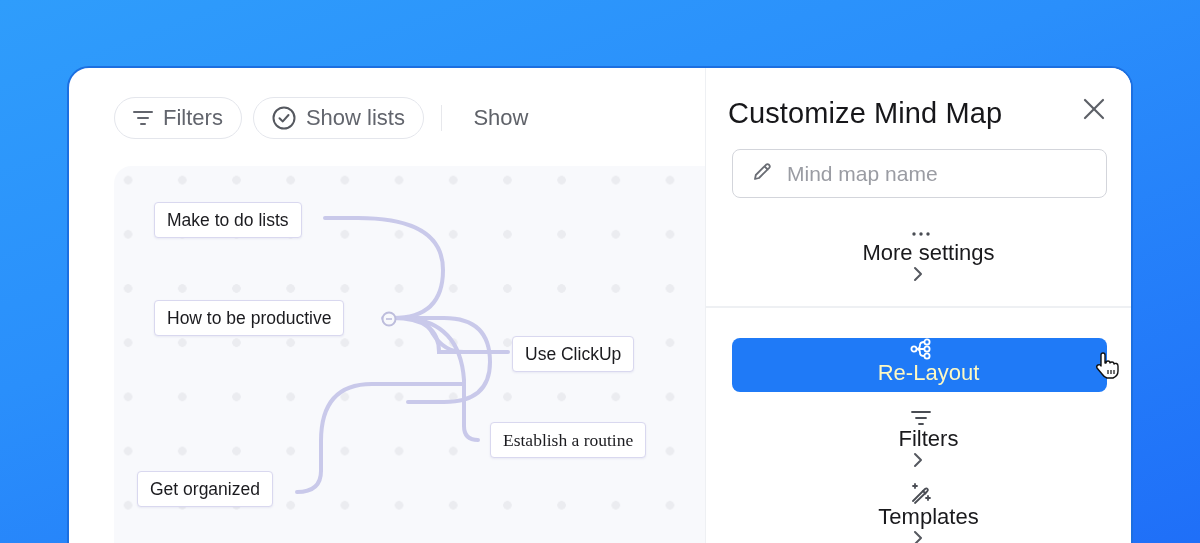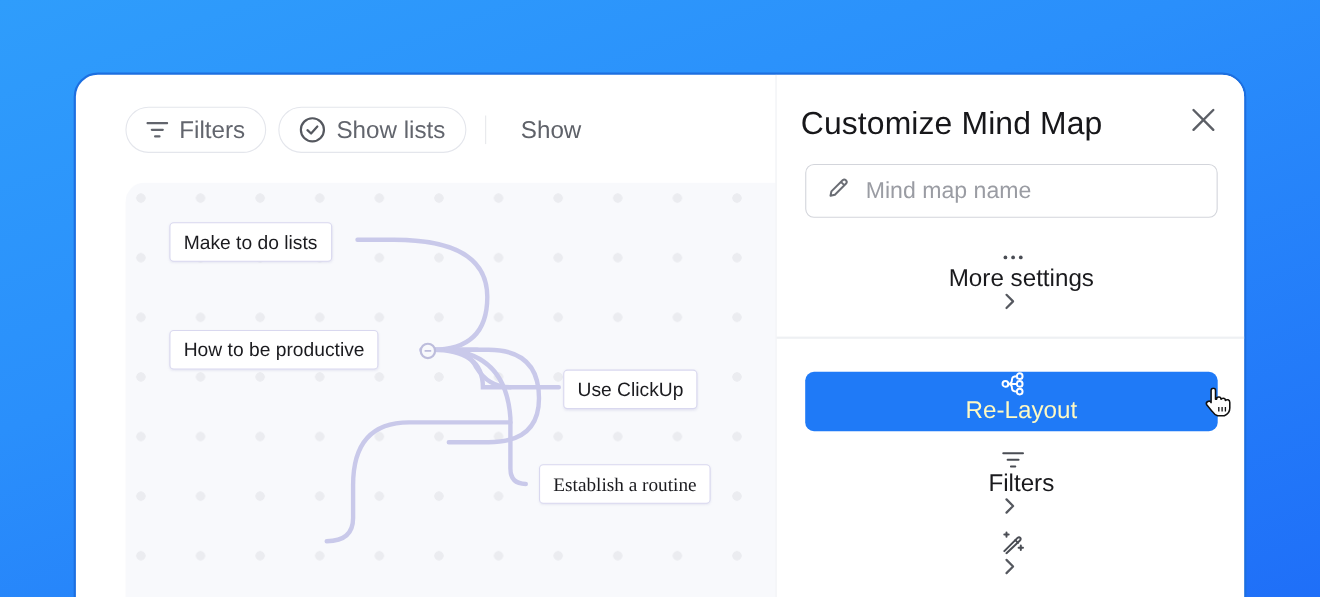--- a/index.html
+++ b/index.html
@@ -125,20 +125,23 @@
     </div>
     <div class="node" style="left:40px; top:134px;">
       <span>How to be productive</span>
     </div>
     <div class="node" style="left:398px; top:170px;">
       <span>Use ClickUp</span>
     </div>
     <div class="node" style="left:376px; top:256px;font-family:Liberation Serif, serif;">
       <span>Establish a routine</span>
     </div>
+    <div class="node" style="left:23px; top:305px;">
+      <span>Get organized</span>
+    </div>
   </div>
 
   <div class="panel">
     <div class="panel-title">Customize Mind Map</div>
     <div class="close-btn">
       <svg width="24" height="24" viewBox="0 0 24 24">
           <g stroke="#5c5f66" stroke-width="2.2" stroke-linecap="round">
             <line x1="3" y1="3" x2="21" y2="21"></line>
             <line x1="21" y1="3" x2="3" y2="21"></line>
           </g>
@@ -211,20 +214,21 @@
       <span class="ico">
         <svg width="22" height="22" viewBox="0 0 22 22">
             <g fill="none" stroke="#4a4d54" stroke-width="1.8" stroke-linecap="round">
               <path d="M3,19 L15,7 Q16.5,5.8 17.5,7 Q18.4,8.2 17,9.5 L5,21"></path>
               <line x1="13" y1="9" x2="15.5" y2="11.5"></line>
               <path d="M5,2 L5,6 M3,4 L7,4"></path>
               <path d="M18,14 L18,18 M16,16 L20,16"></path>
             </g>
           </svg>
       </span>
+      <span class="lbl">Templates</span>
       <span class="chev">
         <svg width="10" height="16" viewBox="0 0 10 16">
             <polyline points="2,2 8,8 2,14" fill="none" stroke="#55585f" stroke-width="2" stroke-linecap="round" stroke-linejoin="round"></polyline>
           </svg>
       </span>
     </div>
 
     <div class="cursor">
       <svg width="26" height="28" viewBox="0 0 26 28">
           <path d="M6,3 Q6,1 8,1 Q10,1 10,3 L10,11 L11,11 Q11,9 13,9 Q15,9 15,11 Q15.5,10 17,10 Q19,10 19,12 Q20,11 21.5,11.5 Q23,12 23,14 L23,19 Q23,24 18,26 L12,26 Q9,25 7,22 L2,16 Q1,14 3,13 Q5,12 6,14 Z" fill="#fff" stroke="#111" stroke-width="1.4" stroke-linejoin="round"></path>

